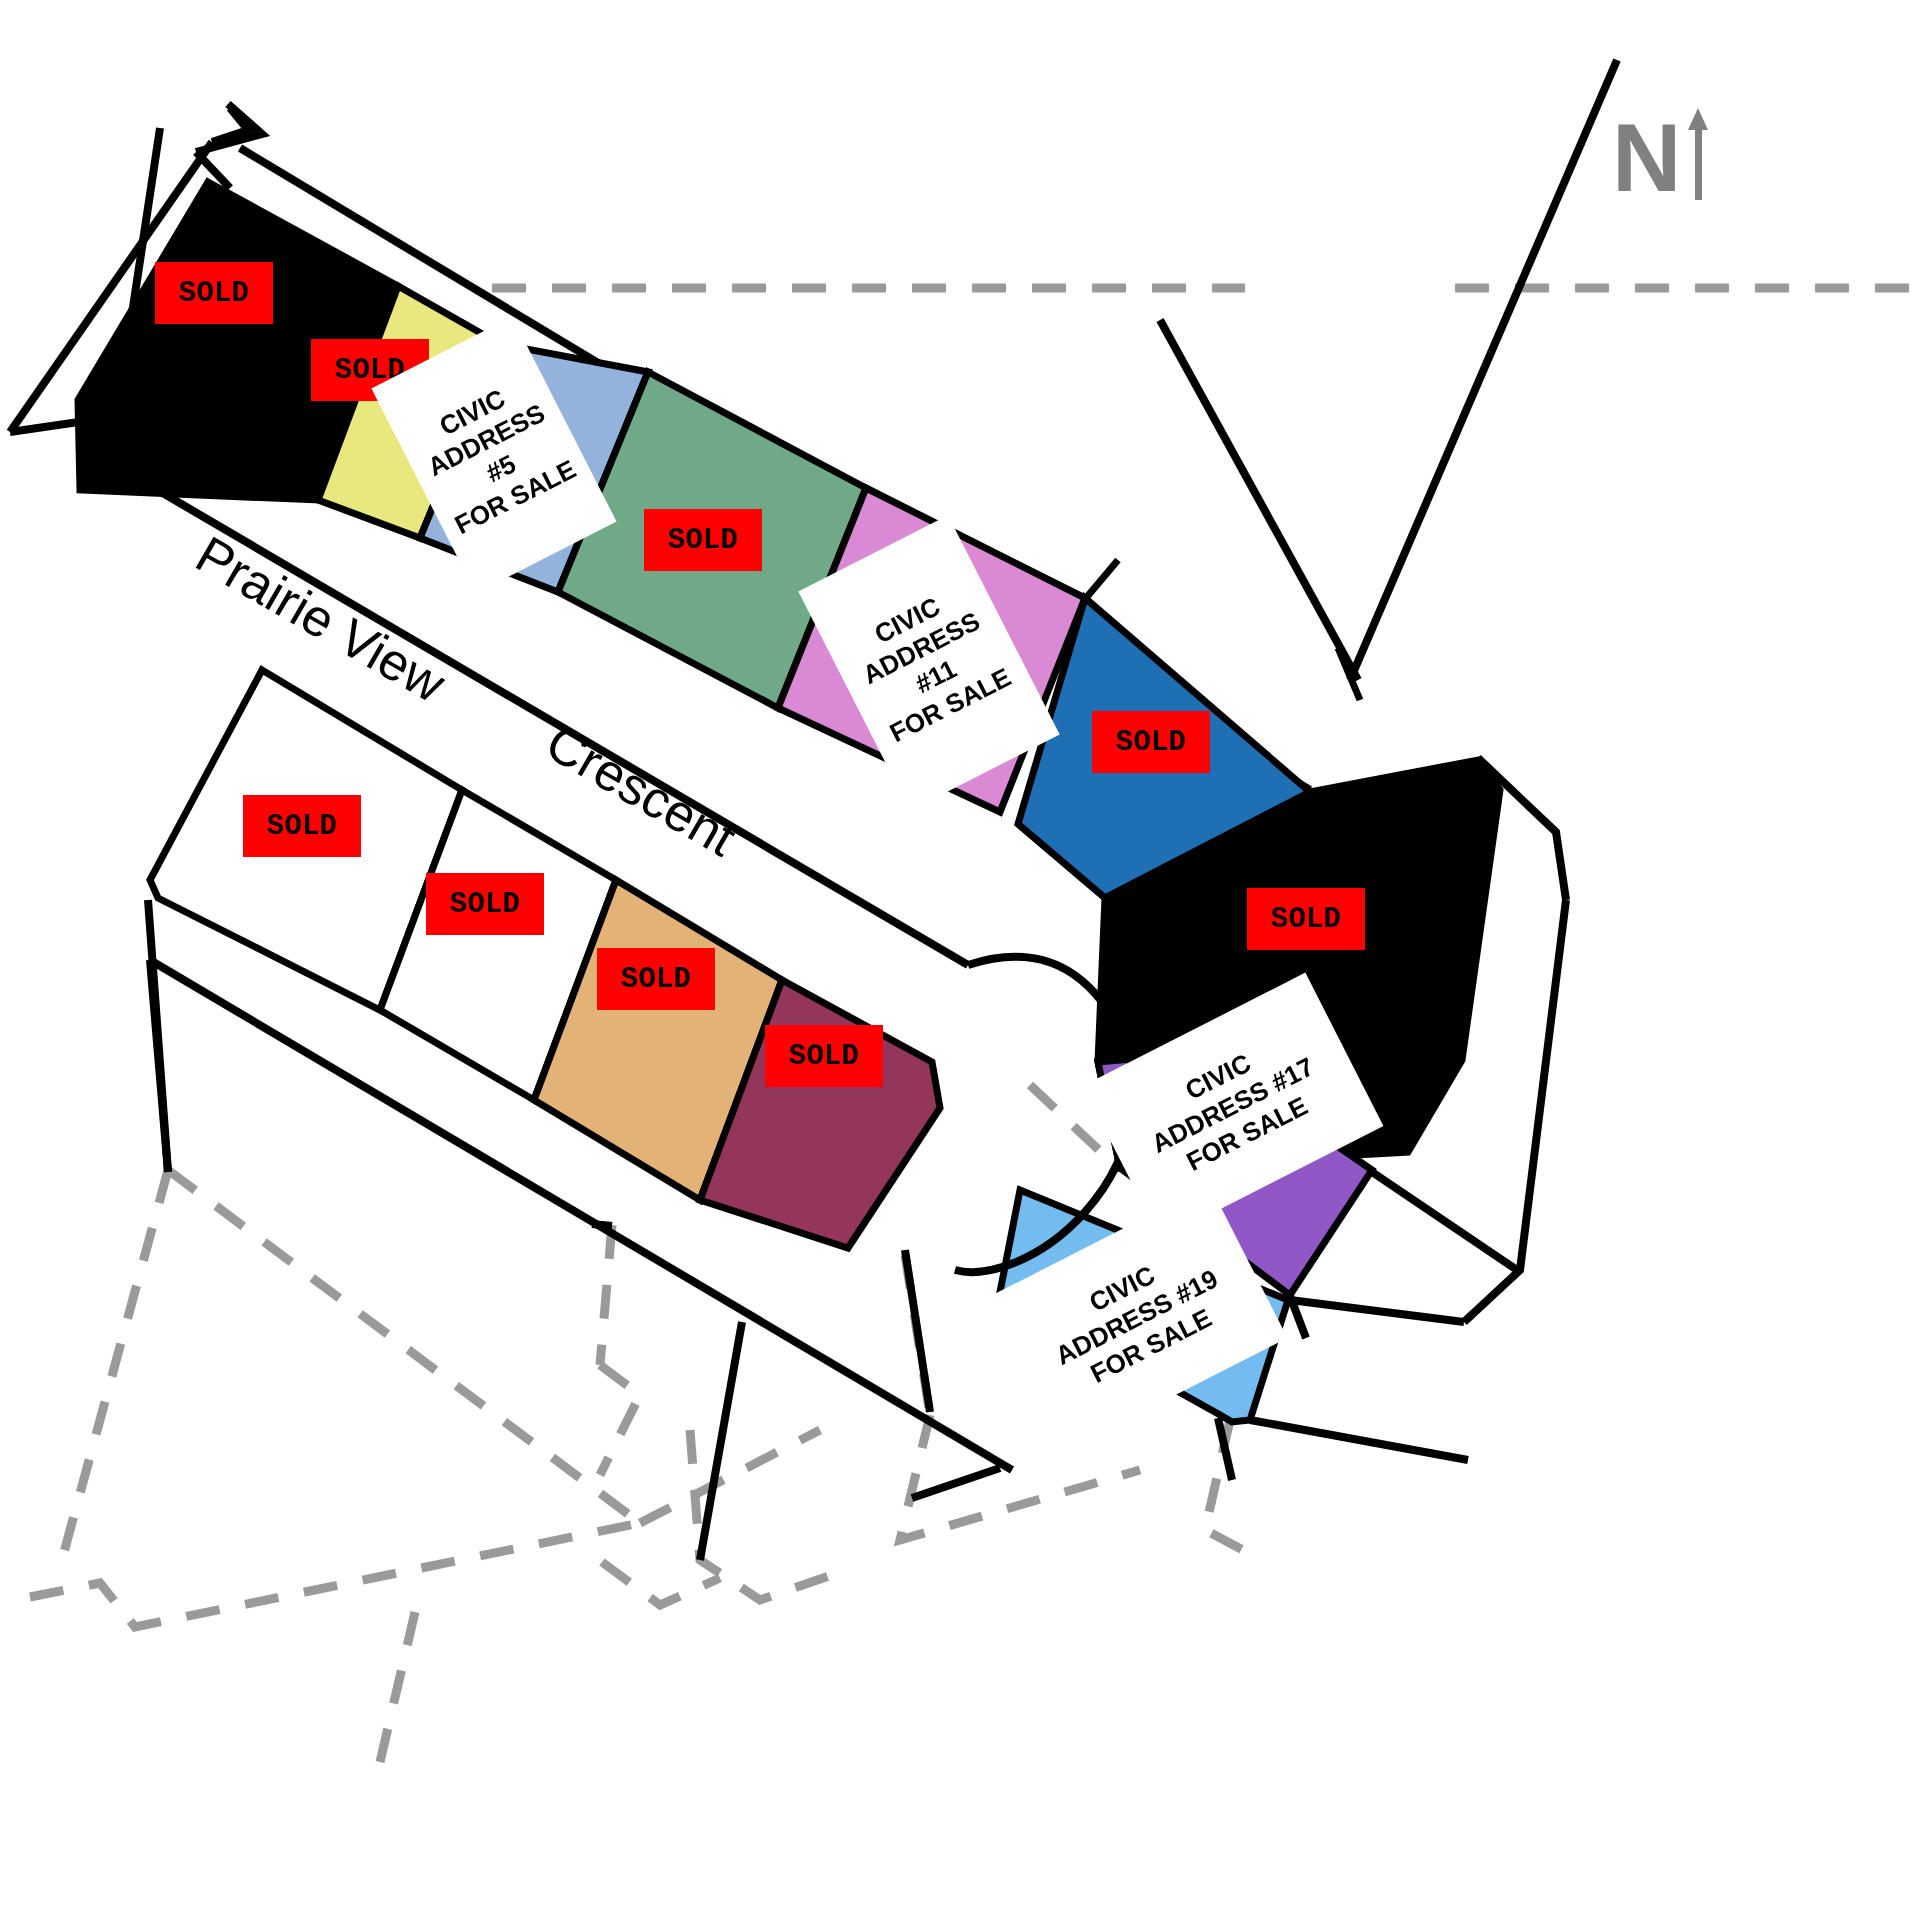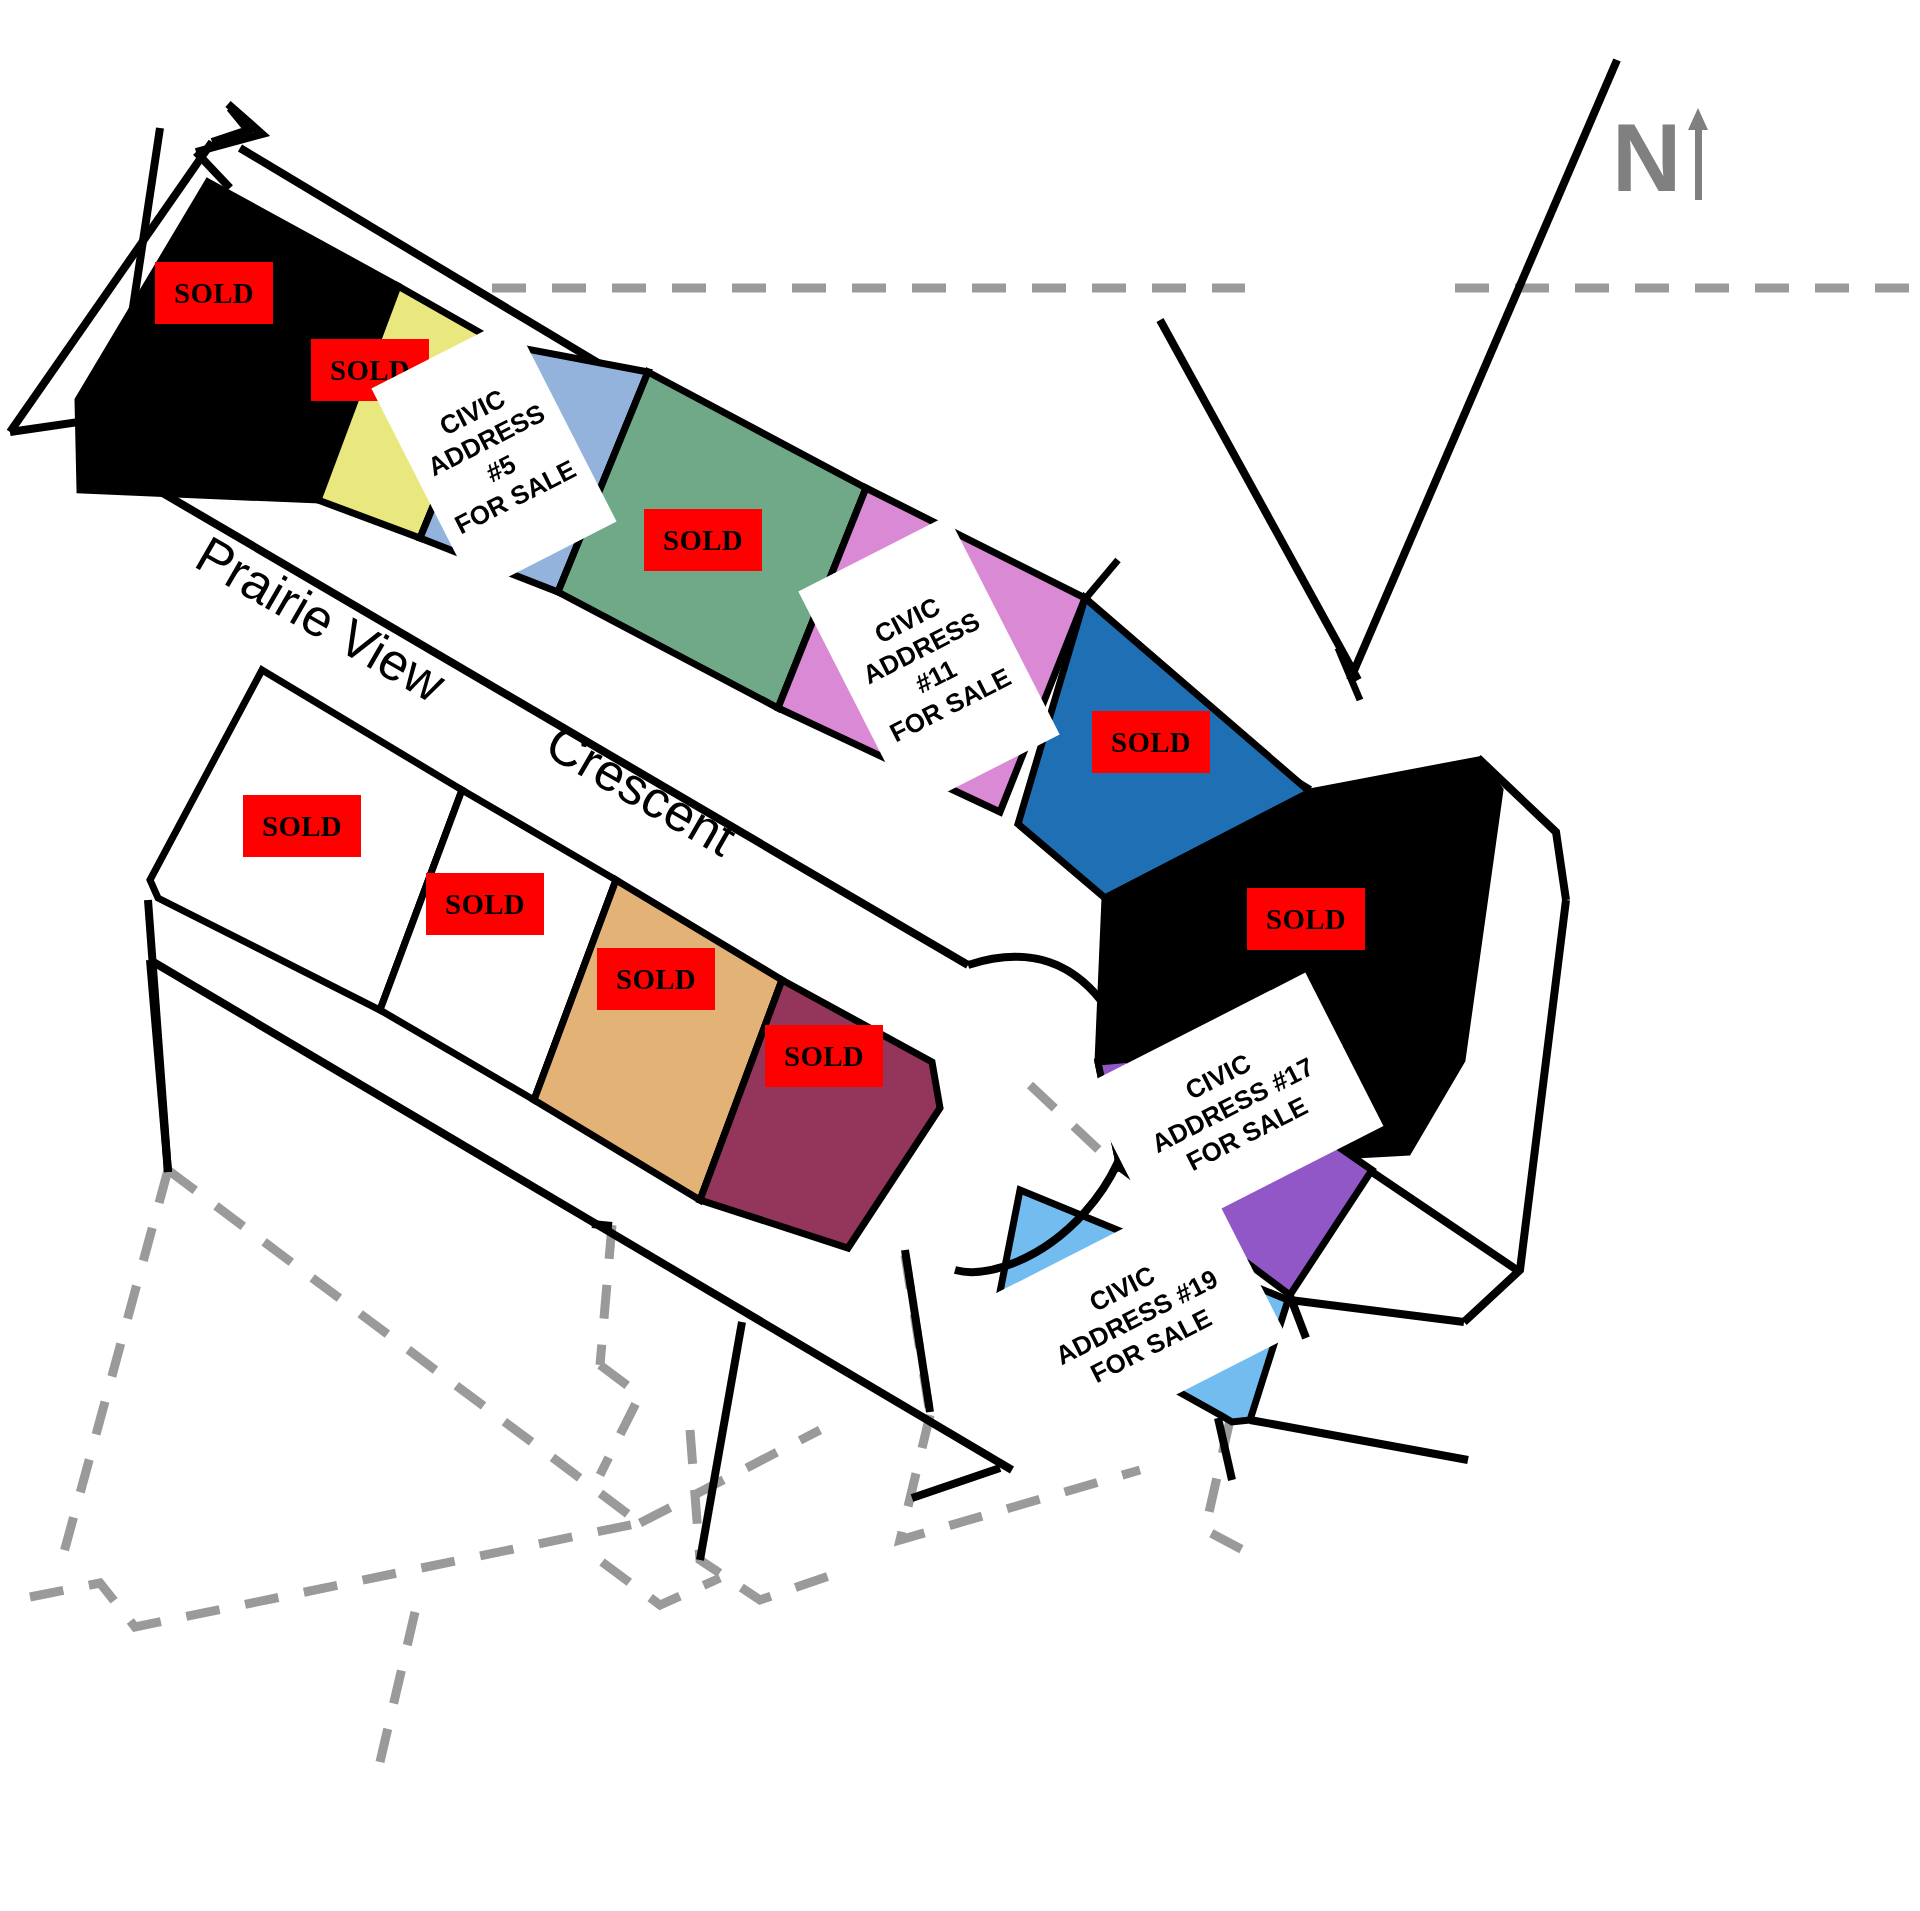--- a/index.html
+++ b/index.html
@@ -3,21 +3,21 @@
 <meta charset="utf-8">
 <style>
   html,body{margin:0;padding:0;background:#ffffff;}
   body{width:1920px;height:1911px;overflow:hidden;
        font-family:"Liberation Sans",sans-serif;}
   #stage{position:relative;width:1920px;height:1911px;background:#fff;}
   svg#plat{position:absolute;left:0;top:0;width:1920px;height:1911px;display:block;}
 
   .sold-badge{
     position:absolute;background:#FF0000;color:#000;
-    font-family:Liberation Serif, serif;font-weight:bold;
+    font-family:Liberation Mono, monospace;font-weight:bold;
     display:flex;align-items:center;justify-content:center;
     letter-spacing:.2px;line-height:1;
   }
   .addr-label{
     position:absolute;background:#FFFFFF;color:#000;
     font-family:"Liberation Sans",sans-serif;font-weight:bold;
     display:flex;flex-direction:column;align-items:center;justify-content:center;
     text-align:center;line-height:1.22;box-sizing:border-box;
   }
   .addr-label span{display:block;white-space:nowrap;}

